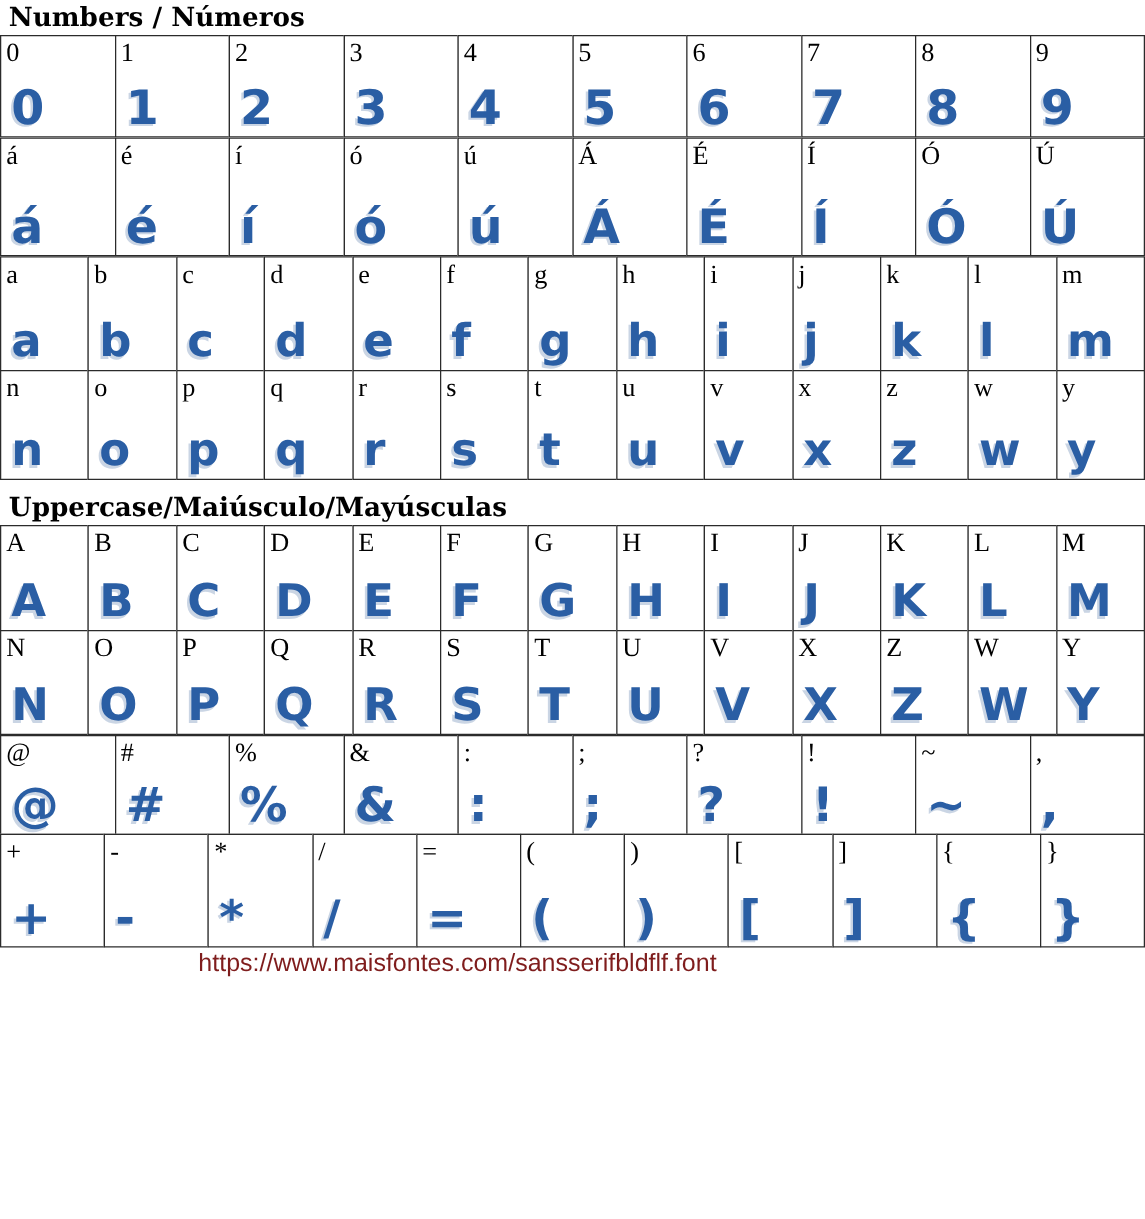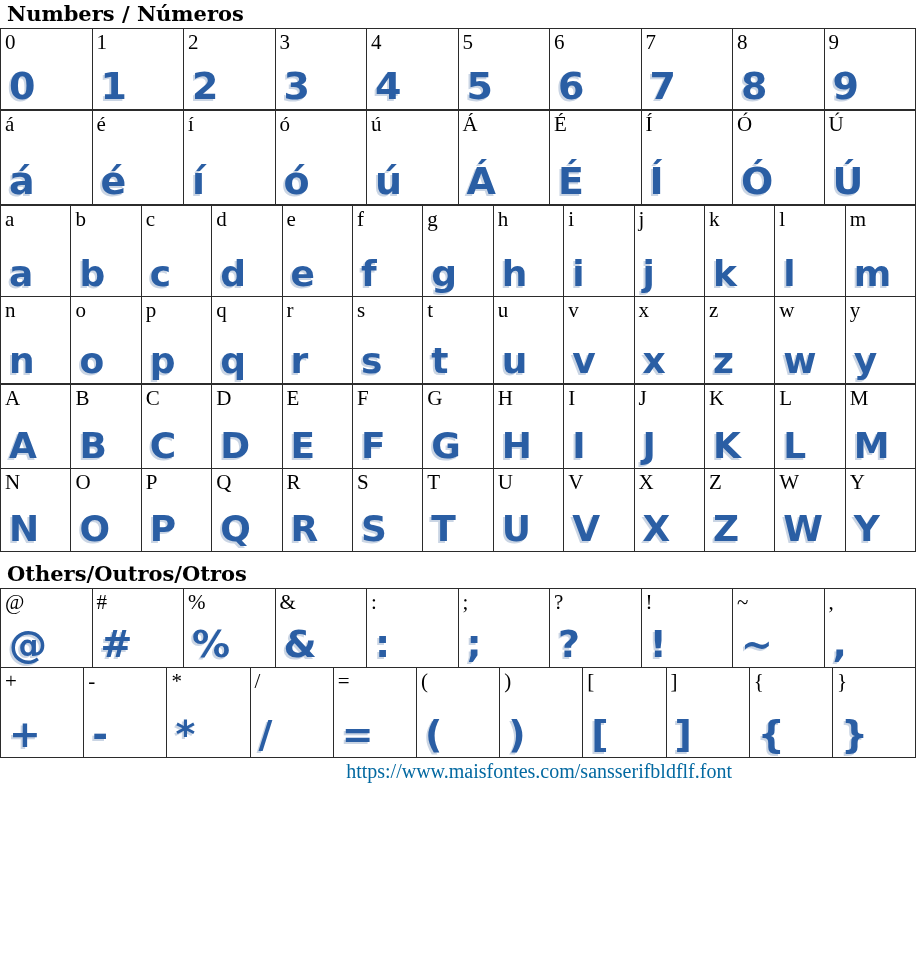--- a/index.html
+++ b/index.html
@@ -80,25 +80,25 @@
   .row-uppercase-0    { height: 85px; }
   .row-uppercase-1    { height: 84px; }
   .row-others-0       { height: 80px; }
   .row-others-1       { height: 91px; }
   
   .row-lowercase-0 .font-sample,
   .row-lowercase-1 .font-sample,
   .row-uppercase-0 .font-sample,
   .row-uppercase-1 .font-sample { font-size: 36px; }
   .footer-url {
-    font-family: Liberation Serif, serif;
+    font-family: Liberation Sans, sans-serif;
     font-size: 20px;
-    text-align: right;
+    text-align: center;
     padding: 2px 8px 0 0;
-    color: #0369a1;
+    color: #7f1d1d;
   }
 </style>
 </head>
 <body>
 
 <div class="page">
   <div id="sections-root">
       <div class="section-title">Numbers / Números</div>
       <div class="glyph-table">
         <div class="glyph-row row-numbers-0">
@@ -291,20 +291,21 @@
           <div class="glyph-cell">
             <span class="serif-sample">w</span>
             <span class="font-sample">w</span>
           </div>
           <div class="glyph-cell">
             <span class="serif-sample">y</span>
             <span class="font-sample">y</span>
           </div>
         </div>
       </div>
+      <div class="section-title">Uppercase/Maiúsculo/Mayúsculas</div>
       <div class="glyph-table">
         <div class="glyph-row row-uppercase-0">
           <div class="glyph-cell">
             <span class="serif-sample">A</span>
             <span class="font-sample">A</span>
           </div>
           <div class="glyph-cell">
             <span class="serif-sample">B</span>
             <span class="font-sample">B</span>
           </div>
@@ -401,21 +402,20 @@
           <div class="glyph-cell">
             <span class="serif-sample">W</span>
             <span class="font-sample">W</span>
           </div>
           <div class="glyph-cell">
             <span class="serif-sample">Y</span>
             <span class="font-sample">Y</span>
           </div>
         </div>
       </div>
-      <div class="section-title">Others/Outros/Otros</div>
       <div class="glyph-table">
         <div class="glyph-row row-others-0">
           <div class="glyph-cell">
             <span class="serif-sample">@</span>
             <span class="font-sample">@</span>
           </div>
           <div class="glyph-cell">
             <span class="serif-sample">#</span>
             <span class="font-sample">#</span>
           </div>

